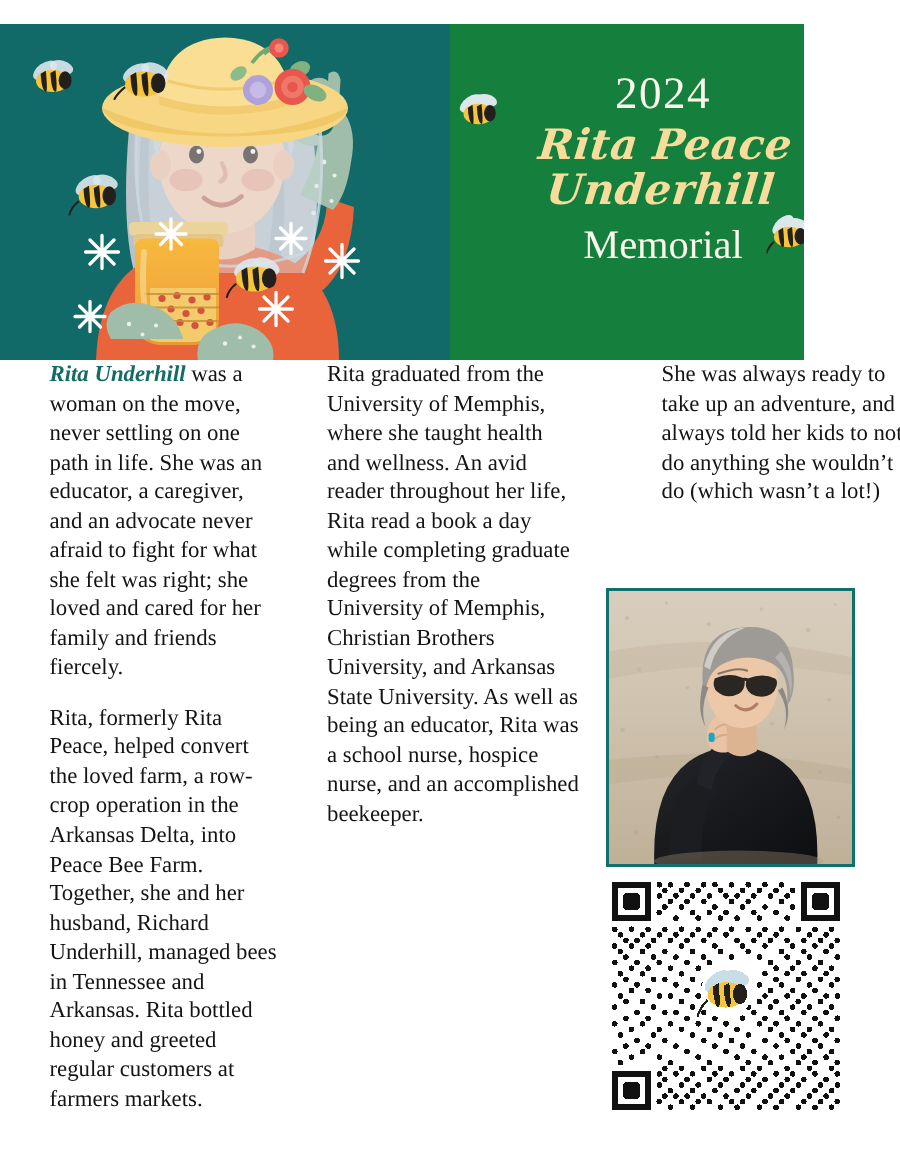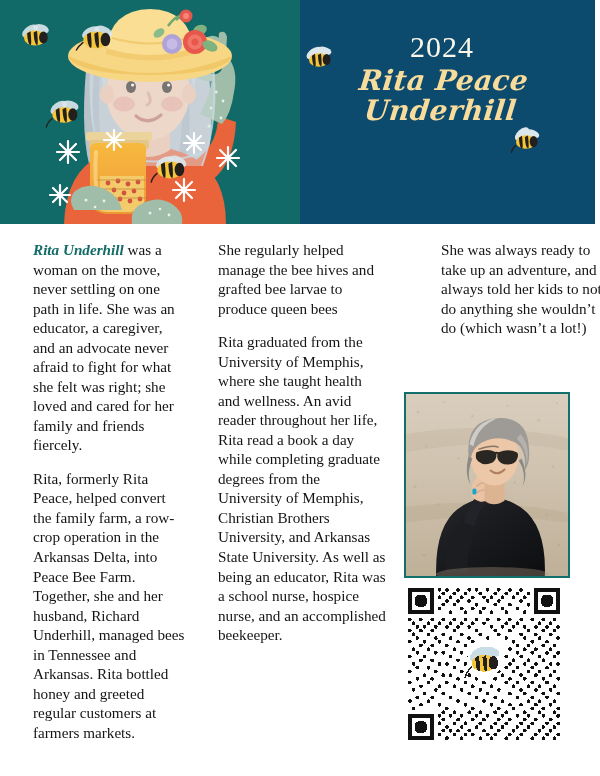--- a/index.html
+++ b/index.html
@@ -7,22 +7,22 @@
     width:600px;height:776px;
     background:#ffffff;
     font-family:"Liberation Serif", serif;
     overflow:hidden;
     position:relative;
   }
   .page{position:relative;width:600px;height:776px;overflow:hidden;}
 
   
   .header{
-    position:absolute;left:0;top:0;width:595px;height:224px;
-    background:#0c4a6e;
+    position:absolute;left:0;top:16px;width:536px;height:224px;
+    background:#15803d;
     overflow:hidden;
   }
   .header-title-block{
     position:absolute;left:292px;top:32px;width:300px;
     text-align:center;
   }
   .year{
     font-family:"Liberation Serif", serif;
     font-size:30px;color:#FBF6EA;letter-spacing:1px;line-height:1;
     margin:0 0 4px 0;
@@ -304,32 +304,32 @@
         <path d="M-4 -6.2 q1.4 13 0 13 q-2.6 -1 -3.1 -11 z" fill="#231F1C"></path>
         <path d="M2 -6.6 q1.4 13.2 0 13.2 q-2.6 -1 -3.1 -11.6 z" fill="#231F1C"></path>
         <ellipse cx="7.6" cy="-0.5" rx="3.9" ry="5.5" fill="#231F1C"></ellipse>
         <path d="M-10 3 q-4 4 -5 8" stroke="#231F1C" stroke-width="1.2" fill="none"></path>
       </g>
     </svg>
 
     <div class="header-title-block">
       <div class="year">2024</div>
       <div class="script-name">Rita Peace Underhill</div>
+      <div class="memorial">Memorial</div>
     </div>
   </div>
 
   <div class="cols">
 
     <div class="col col1">
       <p><span class="lead-name">Rita Underhill</span><span> was a woman on the move, never settling on one path in life. She was an educator, a caregiver, and an advocate never afraid to fight for what she felt was right; she loved and cared for her family and friends fiercely.</span></p>
-      <p>Rita, formerly Rita Peace, helped convert the family farm, a row-crop operation in the Arkansas Delta, into Peace Bee Farm. Together, she and her husband, Richard Underhill, managed bees in Tennessee and Arkansas. Rita bottled honey and greeted regular customers at farmers markets.</p>
+      <p>Rita, formerly Rita Peace, helped convert the loved farm, a row-crop operation in the Arkansas Delta, into Peace Bee Farm. Together, she and her husband, Richard Underhill, managed bees in Tennessee and Arkansas. Rita bottled honey and greeted regular customers at farmers markets.</p>
     </div>
 
     <div class="col col2">
-      <p>She regularly helped manage the bee hives and grafted bee larvae to produce queen bees</p>
       <p>Rita graduated from the University of Memphis, where she taught health and wellness. An avid reader throughout her life, Rita read a book a day while completing graduate degrees from the University of Memphis, Christian Brothers University, and Arkansas State University. As well as being an educator, Rita was a school nurse, hospice nurse, and an accomplished beekeeper.</p>
     </div>
 
     <div class="col col3">
       <p>She was always ready to take up an adventure, and always told her kids to not do anything she wouldn’t do (which wasn’t a lot!)</p>
     </div>
   </div>
 
   <div class="photo-frame">
     <svg class="photo-inner" viewBox="0 0 161 181" preserveAspectRatio="none">

